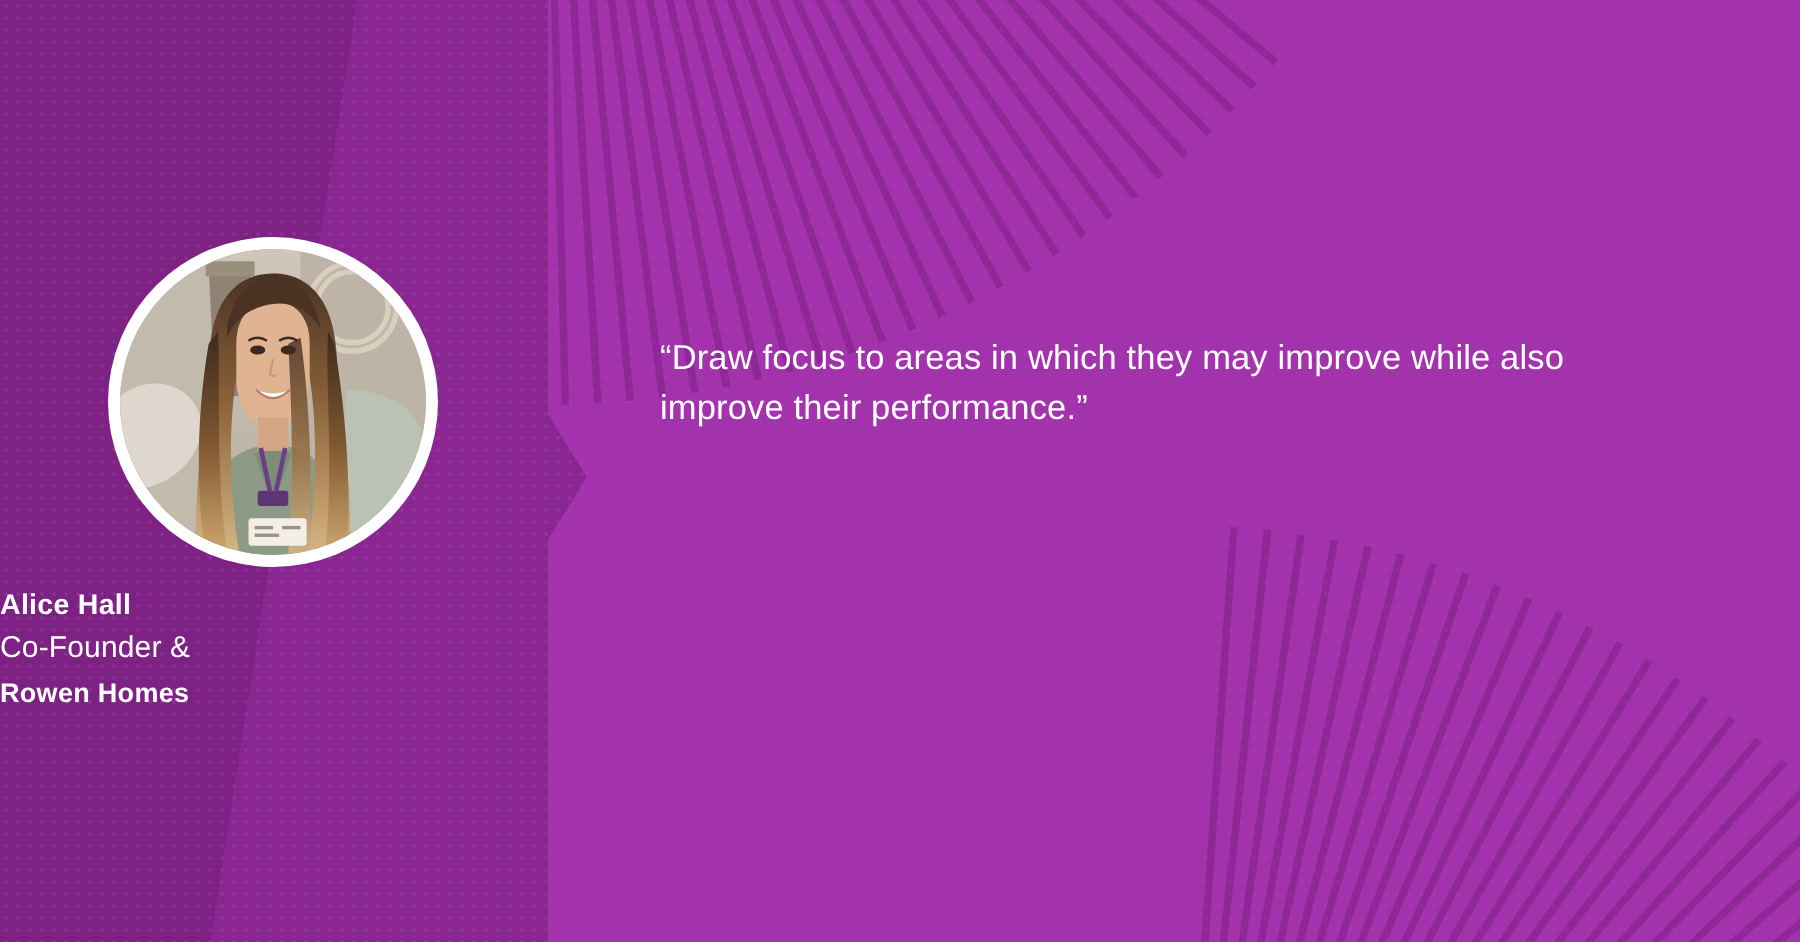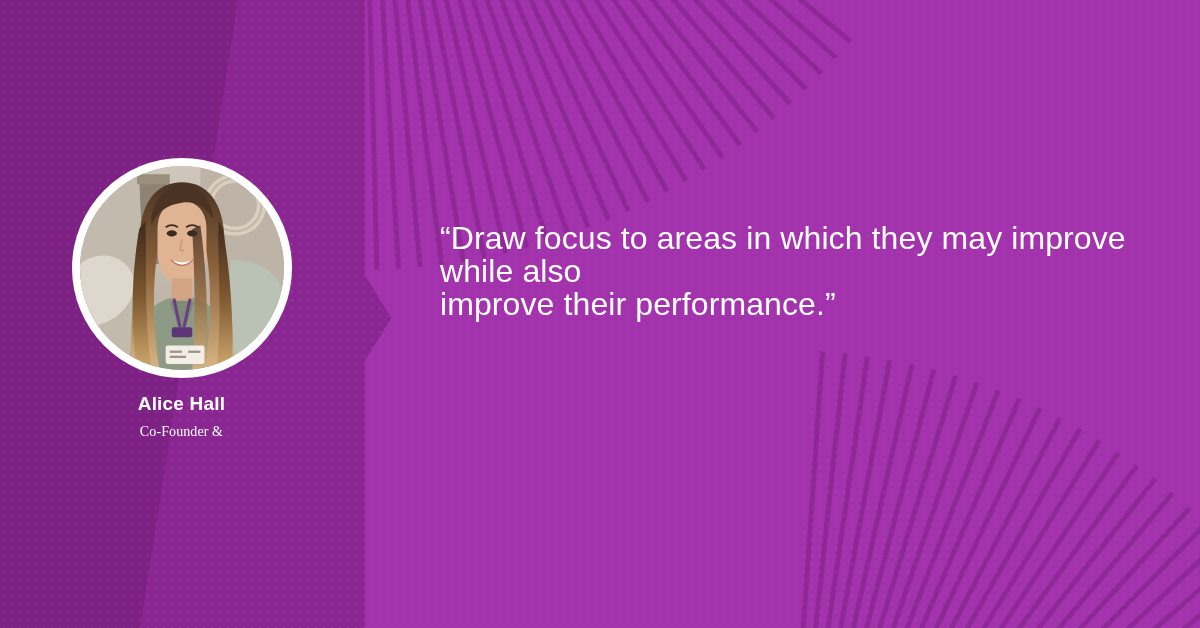--- a/index.html
+++ b/index.html
@@ -101,51 +101,49 @@
     width: 100%;
     height: 100%;
   }
 
   
   .attribution {
     position: absolute;
     left: 0;
     top: 391px;
     width: 363px;
-    text-align: center;
     color: #ffffff;
   }
   .attr-name {
     font-size: 19px;
     font-weight: bold;
     line-height: 26px;
     letter-spacing: 0.2px;
   }
   .attr-role-line {
-    font-size: 14px;
+    font-size: 20px;
     font-weight: normal;
     line-height: 30px;
     letter-spacing: 0.1px;
-    font-family: Liberation Serif, serif;
   }
   .attr-company {
     font-size: 18px;
     font-weight: bold;
     line-height: 30px;
     letter-spacing: 0.2px;
   }
 
   
   .quote {
     position: absolute;
     left: 440px;
     top: 222px;
     width: 710px;
     color: #ffffff;
-    font-size: 32px;
+    font-size: 23px;
     line-height: 33px;
     font-weight: normal;
     letter-spacing: 0.1px;
   }
 </style>
 </head>
 <body>
 
 <div id="card">
 
@@ -308,20 +306,21 @@
           <rect x="88" y="186" width="16" height="2.2" fill="#9a9386"></rect>
           <rect x="106" y="181" width="12" height="2.2" fill="#9a9386"></rect>
         </g>
       </svg>
     </div>
   </div>
 
   <div class="attribution">
     <div class="attr-name">Alice Hall</div>
     <div class="attr-role-line">Co-Founder &amp;</div>
+    <div class="attr-company">Rowen Homes</div>
   </div>
 
   <div class="quote">
     <div>“Draw focus to areas in which they may improve while also</div>
     <div>improve their performance.”</div>
   </div>
 
 </div>
 
 </body></html>

